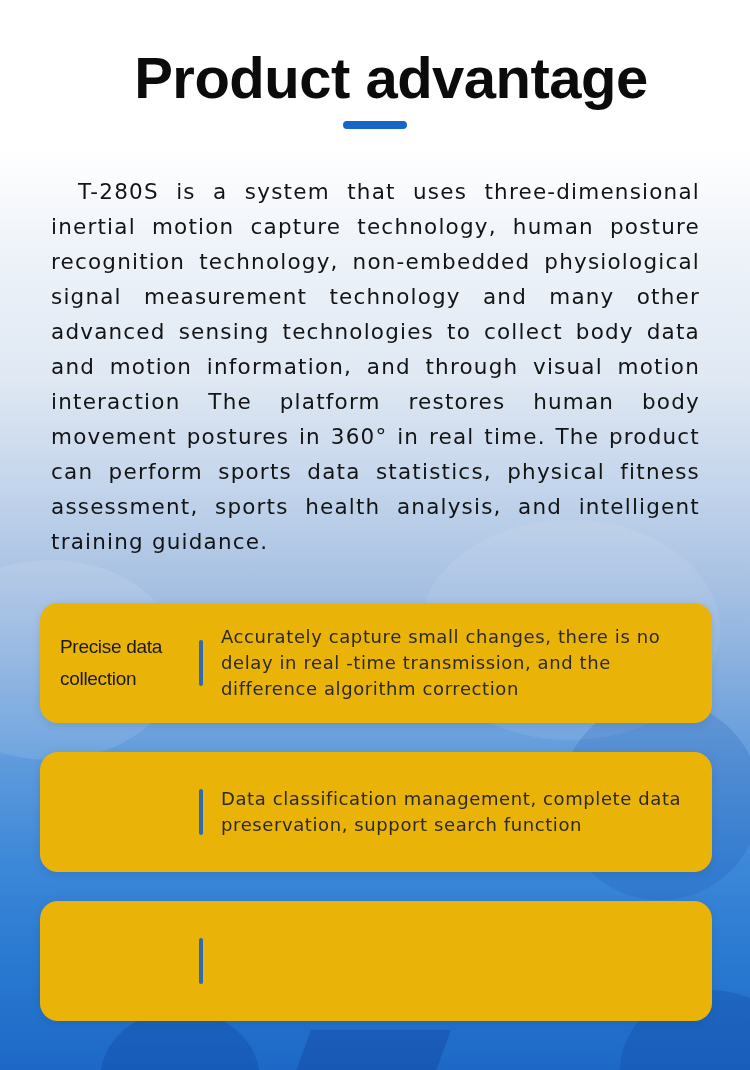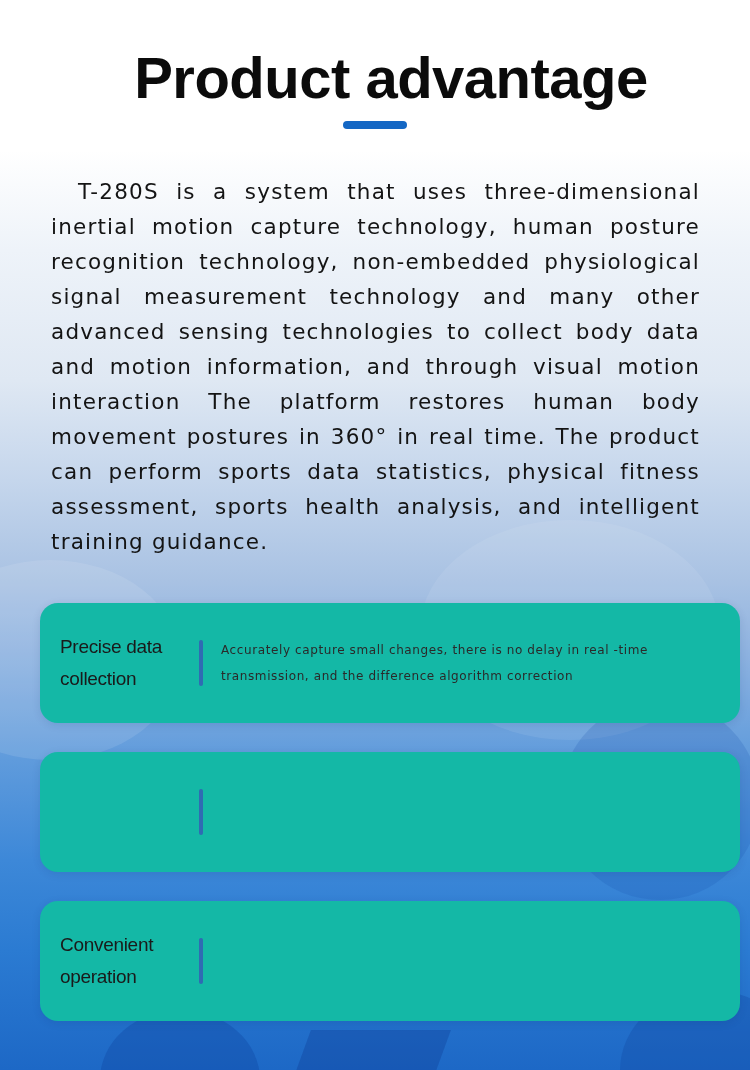--- a/index.html
+++ b/index.html
@@ -24,36 +24,35 @@
     position:absolute; top:121px; left:343px; width:64px; height:8px;
     border-radius:4px; background:#1467c4;
   }
   .intro {
     position:absolute; top:174px; left:51px; width:649px;
     font-size:21.5px; line-height:35px; color:#141414;
     text-align:justify; text-indent:27px; letter-spacing:1.2px;
   }
   .card {
     position:absolute; left:40px; width:672px; height:120px;
-    background:#14b8a6; border-radius:18px;
+    background:#eab308; border-radius:18px;
     box-shadow:0 2px 8px rgba(0,40,100,0.12);
-    padding-left:28px;
   }
   .card-label {
     position:absolute; left:20px; top:50%; transform:translateY(-50%);
     width:130px; font-family:"Liberation Sans", sans-serif;
     font-size:19px; line-height:32px; color:#1a1a1a; letter-spacing:-0.3px;
   }
   .card-divider {
     position:absolute; left:159px; top:50%; transform:translateY(-50%);
     width:4px; height:46px; background:#2f6bb3; border-radius:2px;
   }
   .card-desc {
     position:absolute; left:181px; right:16px; top:50%; transform:translateY(-50%);
-    font-size:12px; line-height:26px; color:#2a2a2a; letter-spacing:0.6px;
+    font-size:18px; line-height:26px; color:#2a2a2a; letter-spacing:0.6px;
   }
 </style>
 </head>
 <body>
 
 <div class="bg-shapes">
   <div class="blob" style="left:-80px;top:560px;width:260px;height:200px;background:rgba(255,255,255,0.10);"></div>
   <div class="blob" style="left:420px;top:520px;width:300px;height:220px;background:rgba(255,255,255,0.08);"></div>
   <div class="blob" style="left:560px;top:700px;width:200px;height:200px;background:rgba(20,80,170,0.18);"></div>
   <div class="blob" style="left:100px;top:1010px;width:160px;height:140px;background:rgba(15,70,160,0.35);"></div>
@@ -67,18 +66,18 @@
 <p class="intro" style="margin:0;">T-280S is a system that uses three-dimensional inertial motion capture technology, human posture recognition technology, non-embedded physiological signal measurement technology and many other advanced sensing technologies to collect body data and motion information, and through visual motion interaction The platform restores human body movement postures in 360° in real time. The product can perform sports data statistics, physical fitness assessment, sports health analysis, and intelligent training guidance.</p>
 
 <div class="card" style="top:603px;">
   <div class="card-label">Precise data collection</div>
   <div class="card-divider"></div>
   <div class="card-desc">Accurately capture small changes, there is no delay in real -time transmission, and the difference algorithm correction</div>
 </div>
 
 <div class="card" style="top:752px;">
   <div class="card-divider"></div>
+  <div class="card-desc">Data classification management, complete data preservation, support search function</div>
 </div>
 
 <div class="card" style="top:901px;">
-  <div class="card-label">Convenient operation</div>
   <div class="card-divider"></div>
 </div>
 
 </body></html>

